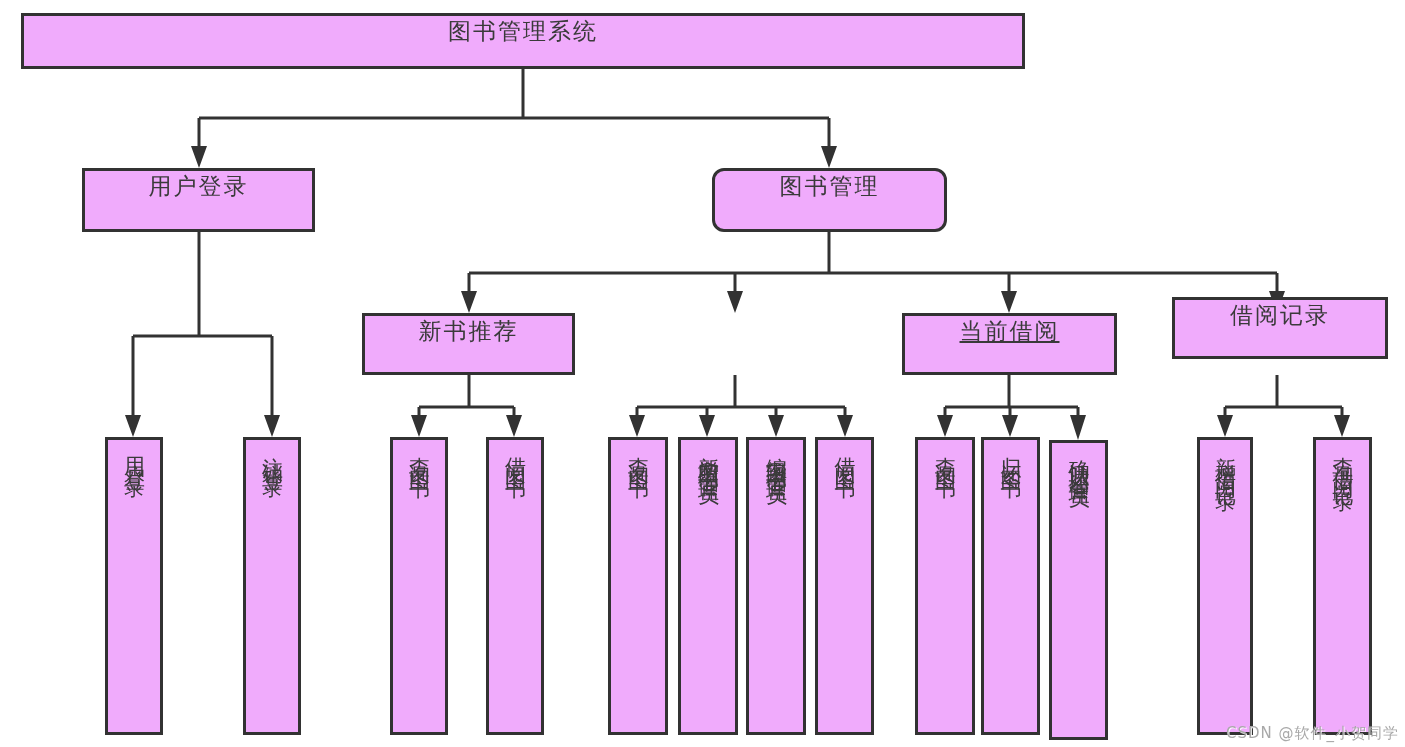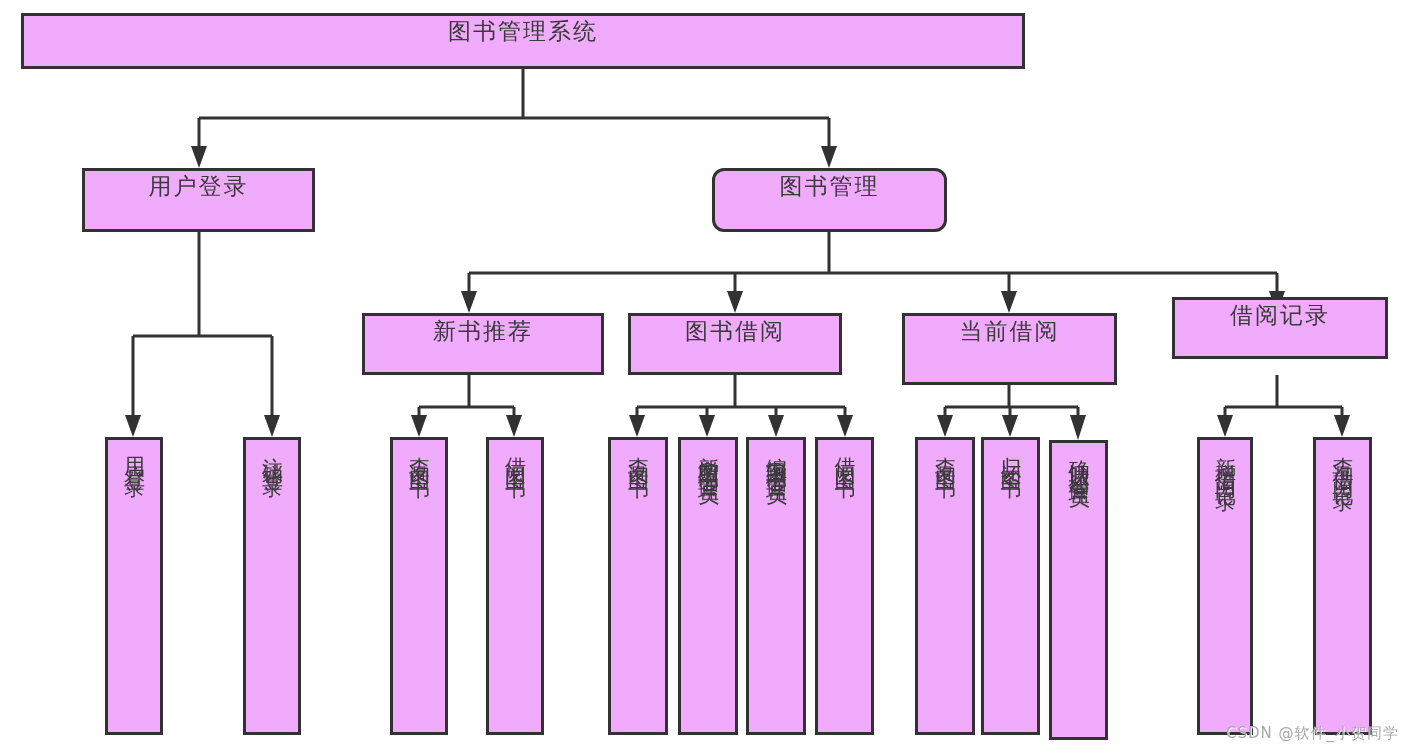--- a/index.html
+++ b/index.html
@@ -46,23 +46,23 @@
     letter-spacing: 7px;
     line-height: 1;
   }
   .vnode.long .vtext {
     letter-spacing: 4px;
   }
   
   .root-box      { left: 21px;   top: 13px;  width: 1004px; height: 56px; }
   .b-user-login  { left: 82px;   top: 168px; width: 233px;  height: 64px; }
   .b-book-mgmt   { left: 712px;  top: 168px; width: 235px;  height: 64px; border-radius: 12px; }
-  .c-new-book    { left: 362px;  top: 313px; width: 242px;  height: 62px; }
+  .c-new-book    { left: 362px;  top: 313px; width: 213px;  height: 62px; }
   .c-book-borrow { left: 628px;  top: 313px; width: 214px;  height: 62px; }
-  .c-cur-borrow  { left: 902px;  top: 313px; width: 215px;  height: 72px; }
+  .c-cur-borrow  { left: 902px;  top: 313px; width: 215px;  height: 62px; text-decoration: underline; }
   .c-borrow-rec  { left: 1172px; top: 297px; width: 216px;  height: 62px; }
   .leaf { top: 437px; height: 298px; }
   .l1  { left: 105px;  width: 58px; }
   .l2  { left: 243px;  width: 58px; }
   .l3  { left: 390px;  width: 58px; }
   .l4  { left: 486px;  width: 58px; }
   .l5  { left: 608px;  width: 60px; }
   .l6  { left: 678px;  width: 60px; }
   .l7  { left: 746px;  width: 60px; }
   .l8  { left: 815px;  width: 59px; }
@@ -127,23 +127,20 @@
   <div class="node hnode b-user-login">
     <span>用户登录</span>
   </div>
   <div class="node hnode b-book-mgmt">
     <span>图书管理</span>
   </div>
 
   <div class="node hnode c-new-book">
     <span>新书推荐</span>
   </div>
-  <div class="node hnode c-book-borrow">
-    <span>图书借阅</span>
-  </div>
   <div class="node hnode c-cur-borrow">
     <span>当前借阅</span>
   </div>
   <div class="node hnode c-borrow-rec">
     <span>借阅记录</span>
   </div>
 
   <div class="node vnode leaf l1">
     <span class="vtext">用户登录</span>
   </div>

